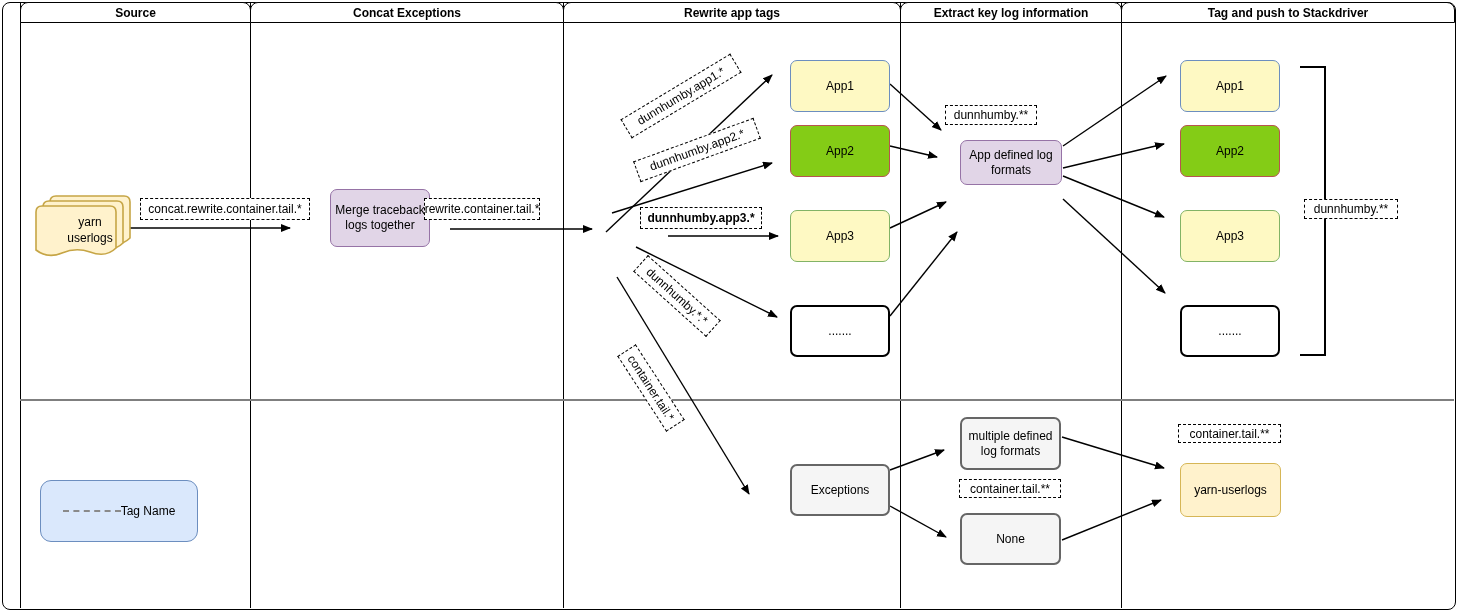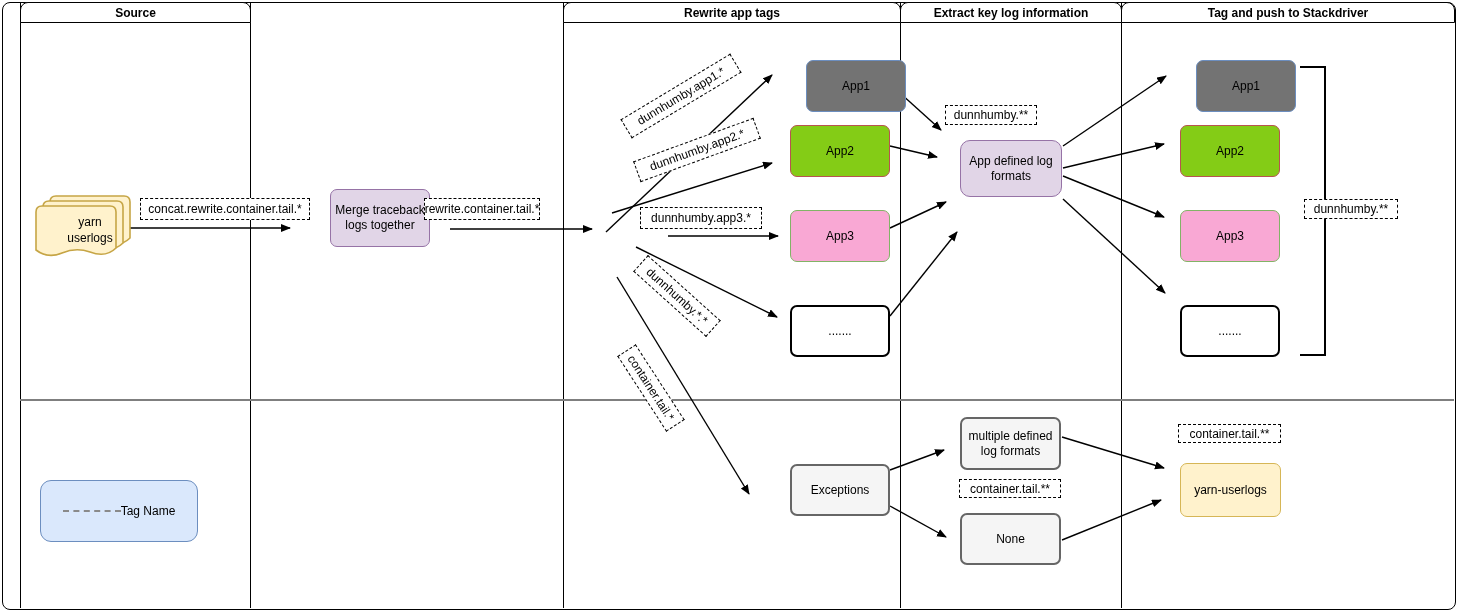--- a/index.html
+++ b/index.html
@@ -7,23 +7,23 @@
           font-family:"Liberation Sans",sans-serif;font-size:12px;color:#000;overflow:hidden;}
   .pool{position:absolute;left:2px;top:2px;width:1452px;height:606px;
         border:1px solid #000;border-radius:8px;}
   .pool-title-line{position:absolute;left:20px;top:2px;width:0;height:606px;border-left:1px solid #000;}
   .vline{position:absolute;top:2px;height:606px;width:0;border-left:1px solid #000;}
   .lane-title{position:absolute;top:2px;height:21px;display:flex;align-items:center;justify-content:center;
               font-weight:bold;border:1px solid #000;border-radius:8px 8px 0 0;box-sizing:border-box;background:#fff;}
   .row-divider{position:absolute;left:20px;top:399px;width:1434px;height:0;border-top:2px solid #7f7f7f;}
   .node{position:absolute;display:flex;align-items:center;justify-content:center;text-align:center;
         border-radius:7px;white-space:pre-line;line-height:1.25;box-sizing:border-box;padding:2px;background:#fff;}
-  .blue   {background:#737373;border:1px solid #6C8EBF;margin-left:16px;}
+  .blue   {background:#fef9c3;border:1px solid #6C8EBF;}
   .red    {background:#84cc16;border:1px solid #B85450;}
-  .green  {background:#f9a8d4;border:1px solid #82B366;}
+  .green  {background:#fef9c3;border:1px solid #82B366;}
   .purple {background:#E1D5E7;border:1px solid #9673A6;}
   .yellow {background:#FFF2CC;border:1px solid #D6B656;}
   .grayn  {background:#F5F5F5;border:2px solid #666666;}
   .plain  {background:#FFFFFF;border:2px solid #000000;}
   .tag{position:absolute;display:flex;align-items:center;justify-content:center;text-align:center;
        border:1px dashed #000;background:#fff;padding:1px 3px;white-space:nowrap;box-sizing:border-box;z-index:5;}
   .arrows{position:absolute;left:0;top:0;width:1462px;height:611px;z-index:2;pointer-events:none;}
   .shape{z-index:4;}
   .bracket{position:absolute;left:1300px;top:66px;width:24px;height:286px;
            border:2px solid #000;border-left:none;z-index:3;}
@@ -43,20 +43,23 @@
   <div class="pool"></div>
   <div class="pool-title-line"></div>
   <div class="vline" style="left:250px;"></div>
   <div class="vline" style="left:563px;"></div>
   <div class="vline" style="left:900px;"></div>
   <div class="vline" style="left:1121px;"></div>
   <div class="row-divider"></div>
 
   <div class="lane-title" style="left:20px;width:231px;">
       <span>Source</span>
+    </div>
+  <div class="lane-title" style="left:250px;width:314px;">
+      <span>Concat Exceptions</span>
     </div>
   <div class="lane-title" style="left:563px;width:338px;">
       <span>Rewrite app tags</span>
     </div>
   <div class="lane-title" style="left:1121px;width:334px;">
       <span>Tag and push to Stackdriver</span>
     </div>
   <div class="lane-title" style="left:900px;width:222px;">
       <span>Extract key log information</span>
     </div>
@@ -108,32 +111,32 @@
     <span>Tag Name</span>
   </div>
 
   <div class="tag" style="left:140px;top:198px;width:170px;height:22px;">concat.rewrite.container.tail.*</div>
   <div class="node purple shape" style="left:330px;top:189px;width:100px;height:58px;">Merge traceback
 logs together</div>
   <div class="tag" style="left:424px;top:198px;width:116px;height:22px;">rewrite.container.tail.*</div>
 
   <div class="tag" style="left:617px;top:85px;width:128px;height:22px;transform:rotate(-31deg);">dunnhumby.app1.*</div>
   <div class="tag" style="left:633px;top:139px;width:128px;height:22px;transform:rotate(-20deg);">dunnhumby.app2.*</div>
-  <div class="tag" style="left:640px;top:207px;width:122px;height:22px;">dunnhumby.app3.*</div>
+  <div class="tag" style="left:640px;top:207px;width:122px;height:22px;font-weight:bold;">dunnhumby.app3.*</div>
   <div class="tag" style="left:628px;top:285px;width:98px;height:22px;transform:rotate(42deg);">dunnhumby.*.*</div>
   <div class="tag" style="left:606px;top:377px;width:90px;height:22px;transform:rotate(57deg);">container.tail.*</div>
 
   <div class="node blue shape" style="left:790px;top:60px;width:100px;height:52px;">App1</div>
   <div class="node red shape" style="left:790px;top:125px;width:100px;height:52px;">App2</div>
   <div class="node green shape" style="left:790px;top:210px;width:100px;height:52px;">App3</div>
   <div class="node plain shape" style="left:790px;top:305px;width:100px;height:52px;">.......</div>
   <div class="node grayn shape" style="left:790px;top:464px;width:100px;height:52px;">Exceptions</div>
 
   <div class="tag" style="left:945px;top:105px;width:92px;height:20px;">dunnhumby.**</div>
-  <div class="node purple shape" style="left:960px;top:140px;width:102px;height:57px;border-radius:10px;">App defined log
+  <div class="node purple shape" style="left:960px;top:140px;width:102px;height:45px;">App defined log
 formats</div>
   <div class="node grayn shape" style="left:960px;top:417px;width:101px;height:53px;">multiple defined
 log formats</div>
   <div class="tag" style="left:959px;top:479px;width:102px;height:19px;">container.tail.**</div>
   <div class="node grayn shape" style="left:960px;top:513px;width:101px;height:52px;">None</div>
 
   <div class="node blue shape" style="left:1180px;top:60px;width:100px;height:52px;">App1</div>
   <div class="node red shape" style="left:1180px;top:125px;width:100px;height:52px;">App2</div>
   <div class="node green shape" style="left:1180px;top:210px;width:100px;height:52px;">App3</div>
   <div class="node plain shape" style="left:1180px;top:305px;width:100px;height:52px;">.......</div>

